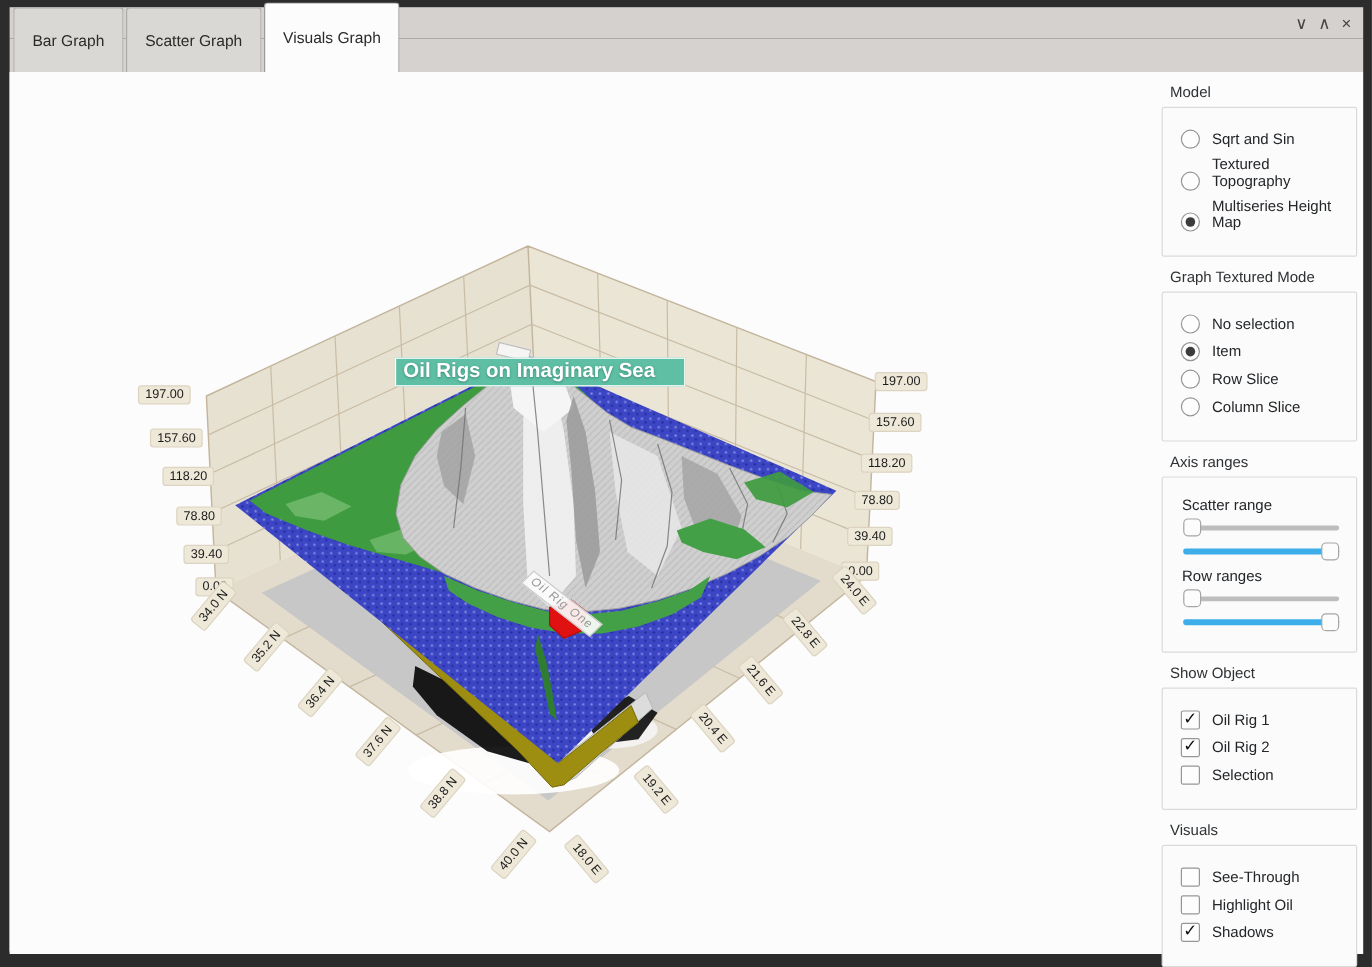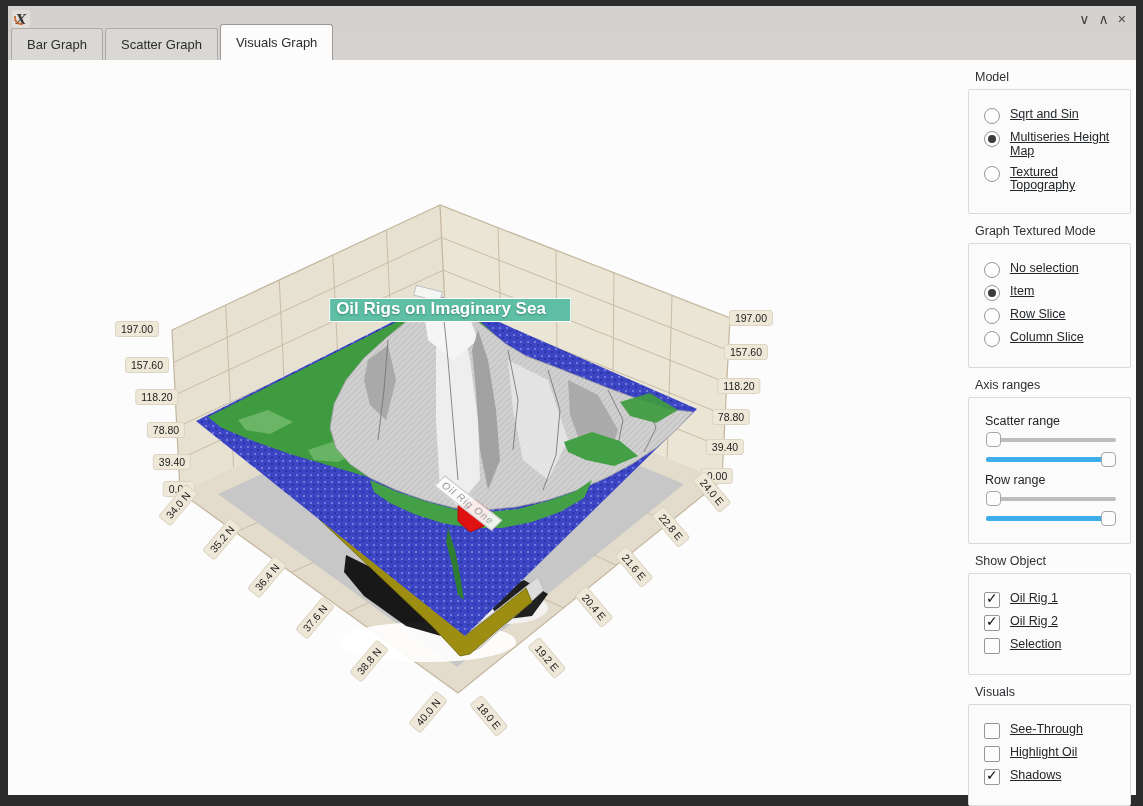--- a/index.html
+++ b/index.html
@@ -10,21 +10,21 @@
   .appicon{width:18px;height:18px;margin-left:4px;background:#e2dfdb;border-radius:3px;display:flex;align-items:center;justify-content:center;
            font-family:"DejaVu Serif",serif;font-style:italic;font-weight:bold;font-size:13px;color:#3a3a3a;position:relative;}
   .appicon::after{content:"";position:absolute;left:2px;bottom:3px;width:7px;height:7px;border:2px solid #c9622a;border-right:none;border-top:none;border-radius:0 0 0 7px;opacity:.85;}
   .win-title{position:absolute;left:0;right:0;text-align:center;font-size:13px;color:#2b2b2b;pointer-events:none;}
   .win-ctrls{margin-left:auto;display:flex;align-items:center;gap:9px;padding-right:10px;z-index:2;}
   .win-btn{font-size:14px;color:#444;line-height:1;cursor:default;}
 
   
   .tabbar{position:absolute;left:8px;top:32px;width:1128px;height:28px;background:#d5d2cf;}
   .tabs{position:absolute;left:3px;bottom:0;display:flex;align-items:flex-end;}
-  .tab{height:23px;display:flex;align-items:center;padding:4px 15px;font-size:13px;color:#2b2b2b;background:#dad8d5;
+  .tab{height:23px;display:flex;align-items:center;padding:15px 15px;font-size:13px;color:#2b2b2b;background:#dad8d5;
        border:1px solid #adaba8;border-bottom:none;border-radius:3px 3px 0 0;margin-right:2px;}
   .tab.active{background:#fcfcfc;height:27px;border-color:#9c9a98;position:relative;z-index:3;}
 
   
   .page{position:absolute;left:8px;top:60px;width:1128px;height:735px;background:#fcfcfc;}
 
   
   .graph-area{position:absolute;left:0;top:0;width:950px;height:733px;background:#fcfcfc;}
   .graph-area svg{position:absolute;left:0;top:0;}
   .chip{position:absolute;transform:translate(-50%,-50%);background:#eee8d9;border:1px solid #dcd4c1;border-radius:3px;
@@ -36,21 +36,21 @@
         text-shadow:0 1px 2px rgba(30,90,70,.55);}
   .rig-label{position:absolute;transform:translate(-50%,-50%) rotate(38deg) skewX(-8deg);background:rgba(252,252,252,.92);
         border:1px solid #c8c8c8;color:#9a9a9a;font-size:10px;letter-spacing:1px;padding:1px 4px;white-space:nowrap;z-index:4;}
   .occluded-label{position:absolute;transform:rotate(14deg);background:rgba(246,246,244,.95);border:1px solid #bdbdbd;
         width:26px;height:9px;z-index:4;}
 
   
   .panel{position:absolute;left:960px;top:0;width:164px;color:#232629;font-size:12.5px;}
   .sec-label{margin:10px 0 5px 7px;color:#2e3134;}
   .groupbox{border:1px solid #dadada;background:#fbfbfb;border-radius:2px;padding:11px 8px 13px 15px;margin:0 1px 3px 0;}
-  .row{display:flex;align-items:flex-start;gap:10px;margin:7px 0;cursor:default;text-decoration:underline;}
+  .row{display:flex;align-items:flex-end;gap:10px;margin:7px 0;cursor:default;}
   .row .lbl{line-height:1.1;}
   .radio{width:14px;height:14px;border:1px solid #969696;border-radius:50%;background:#fdfdfd;position:relative;flex:none;}
   .radio.sel::after{content:"";position:absolute;inset:3px;border-radius:50%;background:#3c3c3c;}
   .check{width:14px;height:14px;border:1px solid #969696;border-radius:2px;background:#fdfdfd;position:relative;flex:none;}
   .check.on::after{content:"✓";position:absolute;left:1px;top:-2px;font-size:14px;font-weight:bold;color:#0c0c0c;line-height:1;}
   .slider{position:relative;height:17px;margin:1px 6px 3px 2px;}
   .groove{position:absolute;left:0;right:0;top:7px;height:4px;background:#bdbdbd;border-radius:2px;}
   .groove.blue{background:#3daee9;height:5px;top:6px;}
   .handle{position:absolute;top:1px;width:15px;height:15px;background:#fcfcfc;border:1px solid #a6a6a6;border-radius:4px;box-sizing:border-box;}
   .range-label{margin:5px 0 3px 1px;}
@@ -202,27 +202,27 @@
 
     <div class="panel">
 
       <div class="sec-label">Model</div>
       <div class="groupbox">
         <div class="row">
           <span class="radio"></span>
           <span class="lbl">Sqrt and Sin</span>
         </div>
         <div class="row">
+          <span class="radio"></span>
+          <span class="lbl">Textured Topography</span>
+        </div>
+        <div class="row">
           <span class="radio sel"></span>
           <span class="lbl">Multiseries Height Map</span>
         </div>
-        <div class="row">
-          <span class="radio"></span>
-          <span class="lbl">Textured Topography</span>
-        </div>
       </div>
 
       <div class="sec-label">Graph Textured Mode</div>
       <div class="groupbox">
         <div class="row">
           <span class="radio"></span>
           <span class="lbl">No selection</span>
         </div>
         <div class="row">
           <span class="radio sel"></span>
@@ -242,21 +242,21 @@
       <div class="groupbox">
         <div class="range-label">Scatter range</div>
         <div class="slider">
           <div class="groove"></div>
           <div class="handle" style="left:0;"></div>
         </div>
         <div class="slider">
           <div class="groove blue"></div>
           <div class="handle" style="right:0;"></div>
         </div>
-        <div class="range-label">Row range</div>
+        <div class="range-label">Row ranges</div>
         <div class="slider">
           <div class="groove"></div>
           <div class="handle" style="left:0;"></div>
         </div>
         <div class="slider">
           <div class="groove blue"></div>
           <div class="handle" style="right:0;"></div>
         </div>
       </div>
 

